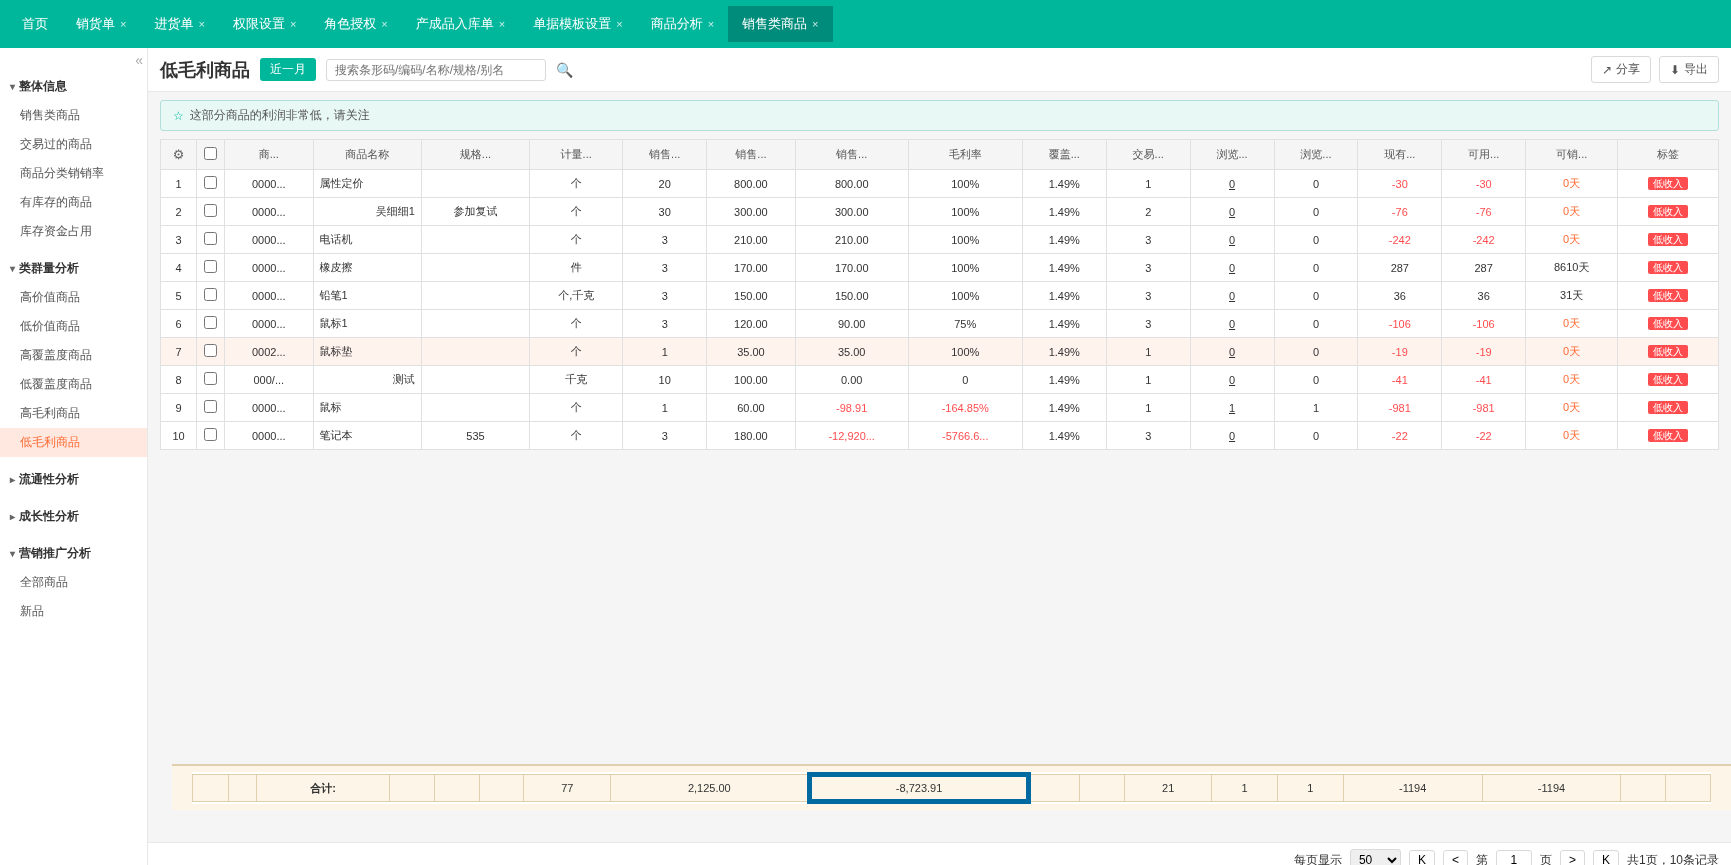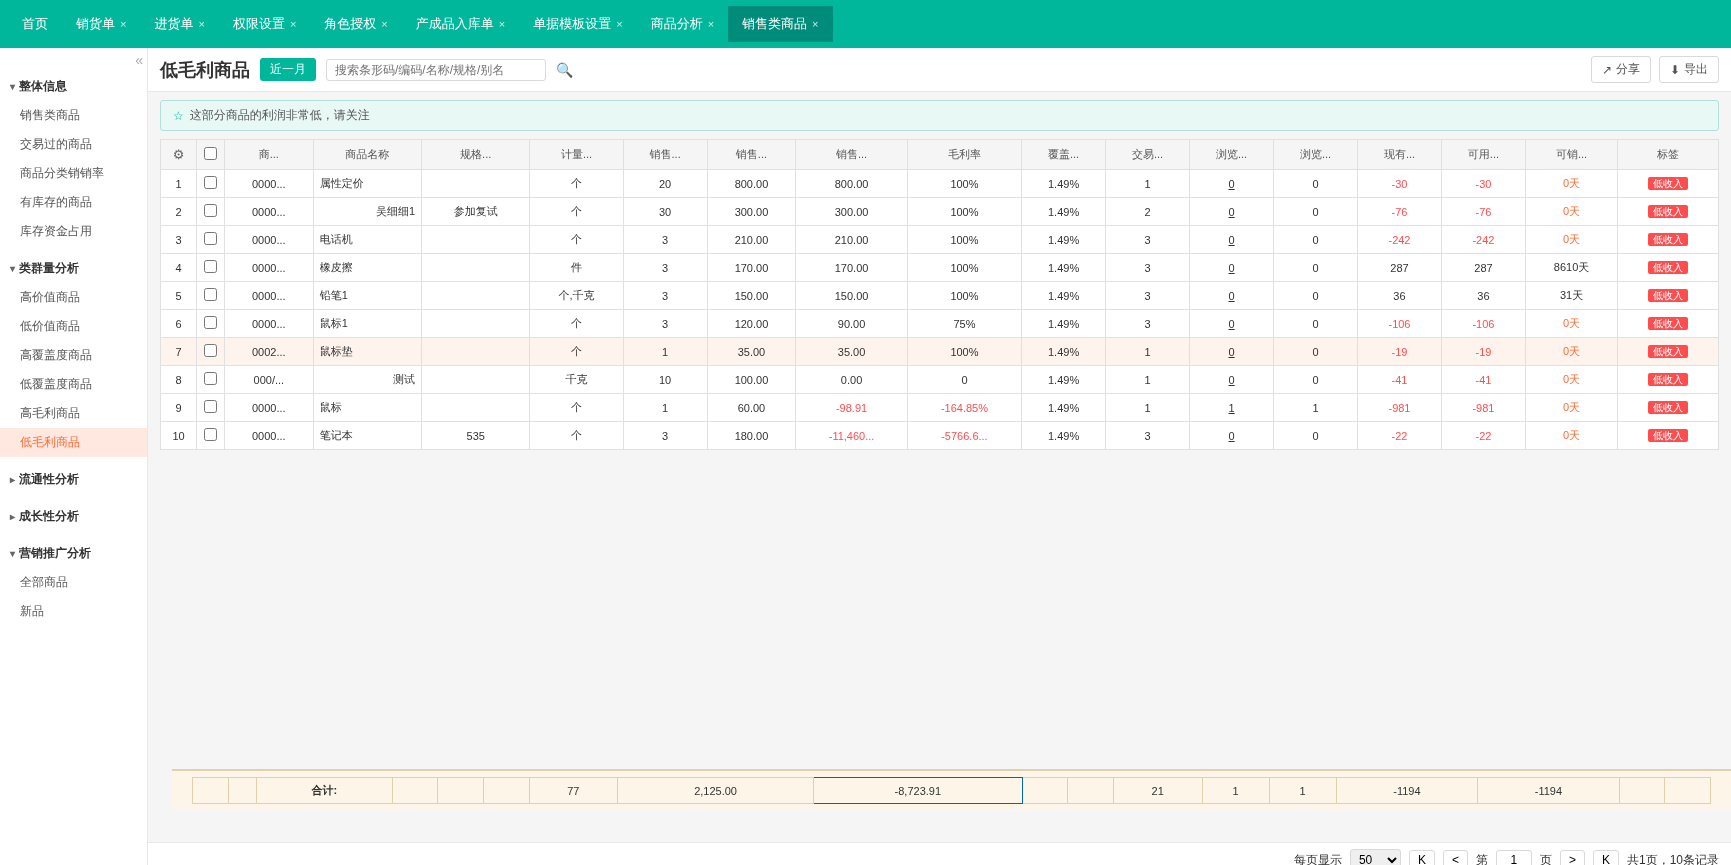--- a/index.html
+++ b/index.html
@@ -401,21 +401,21 @@
   </tr>
               <tr>
     <td>10</td>
     <td><input type="checkbox" style=""></td>
     <td>0000...</td>
     <td style="text-align:left; cursor:pointer;">笔记本</td>
     <td>535</td>
     <td>个</td>
     <td>3</td>
     <td>180.00</td>
-    <td class="text-red">-11,460...</td>
+    <td class="text-red">-12,920...</td>
     <td class="text-red">-5766.6...</td>
     <td>1.49%</td>
     <td>3</td>
     <td><span class="underline-link">0</span></td>
     <td>0</td>
     <td class="text-red">-22</td>
     <td class="text-red">-22</td>
     <td class="text-orange">0天</td>
     <td><span class="tag-badge-low">低收入</span></td>
   </tr>
@@ -428,21 +428,21 @@
           <tbody>
               <tr>
             <td style="width:36px; border:1px solid #e0d0b0; padding:5px 6px; font-weight:bold; background:#fdf6e8;"></td>
             <td style="width:28px; border:1px solid #e0d0b0; padding:5px 6px; background:#fdf6e8;"></td>
             <td style="border:1px solid #e0d0b0; padding:5px 6px; background:#fdf6e8; font-weight:bold;">合计:</td>
             <td style="border:1px solid #e0d0b0; padding:5px 6px; background:#fdf6e8;"></td>
             <td style="border:1px solid #e0d0b0; padding:5px 6px; background:#fdf6e8;"></td>
             <td style="border:1px solid #e0d0b0; padding:5px 6px; background:#fdf6e8;"></td>
             <td style="border:1px solid #e0d0b0; padding:5px 6px; background:#fdf6e8; text-align:center;">77</td>
             <td style="border:1px solid #e0d0b0; padding:5px 6px; background:#fdf6e8; text-align:center;">2,125.00</td>
-            <td style="border:1px solid #0369a1; padding:5px 6px; background:#fdf6e8; text-align:center;">-8,723.91</td>
+            <td style="border:5px solid #0369a1; padding:5px 6px; background:#fdf6e8; text-align:center;">-8,723.91</td>
             <td style="border:1px solid #e0d0b0; padding:5px 6px; background:#fdf6e8;"></td>
             <td style="border:1px solid #e0d0b0; padding:5px 6px; background:#fdf6e8;"></td>
             <td style="border:1px solid #e0d0b0; padding:5px 6px; background:#fdf6e8; text-align:center;">21</td>
             <td style="border:1px solid #e0d0b0; padding:5px 6px; background:#fdf6e8; text-align:center;">1</td>
             <td style="border:1px solid #e0d0b0; padding:5px 6px; background:#fdf6e8; text-align:center;">1</td>
             <td style="border:1px solid #e0d0b0; padding:5px 6px; background:#fdf6e8; text-align:center;">-1194</td>
             <td style="border:1px solid #e0d0b0; padding:5px 6px; background:#fdf6e8; text-align:center;">-1194</td>
             <td style="border:1px solid #e0d0b0; padding:5px 6px; background:#fdf6e8;"></td>
             <td style="border:1px solid #e0d0b0; padding:5px 6px; background:#fdf6e8;"></td>
           </tr>

